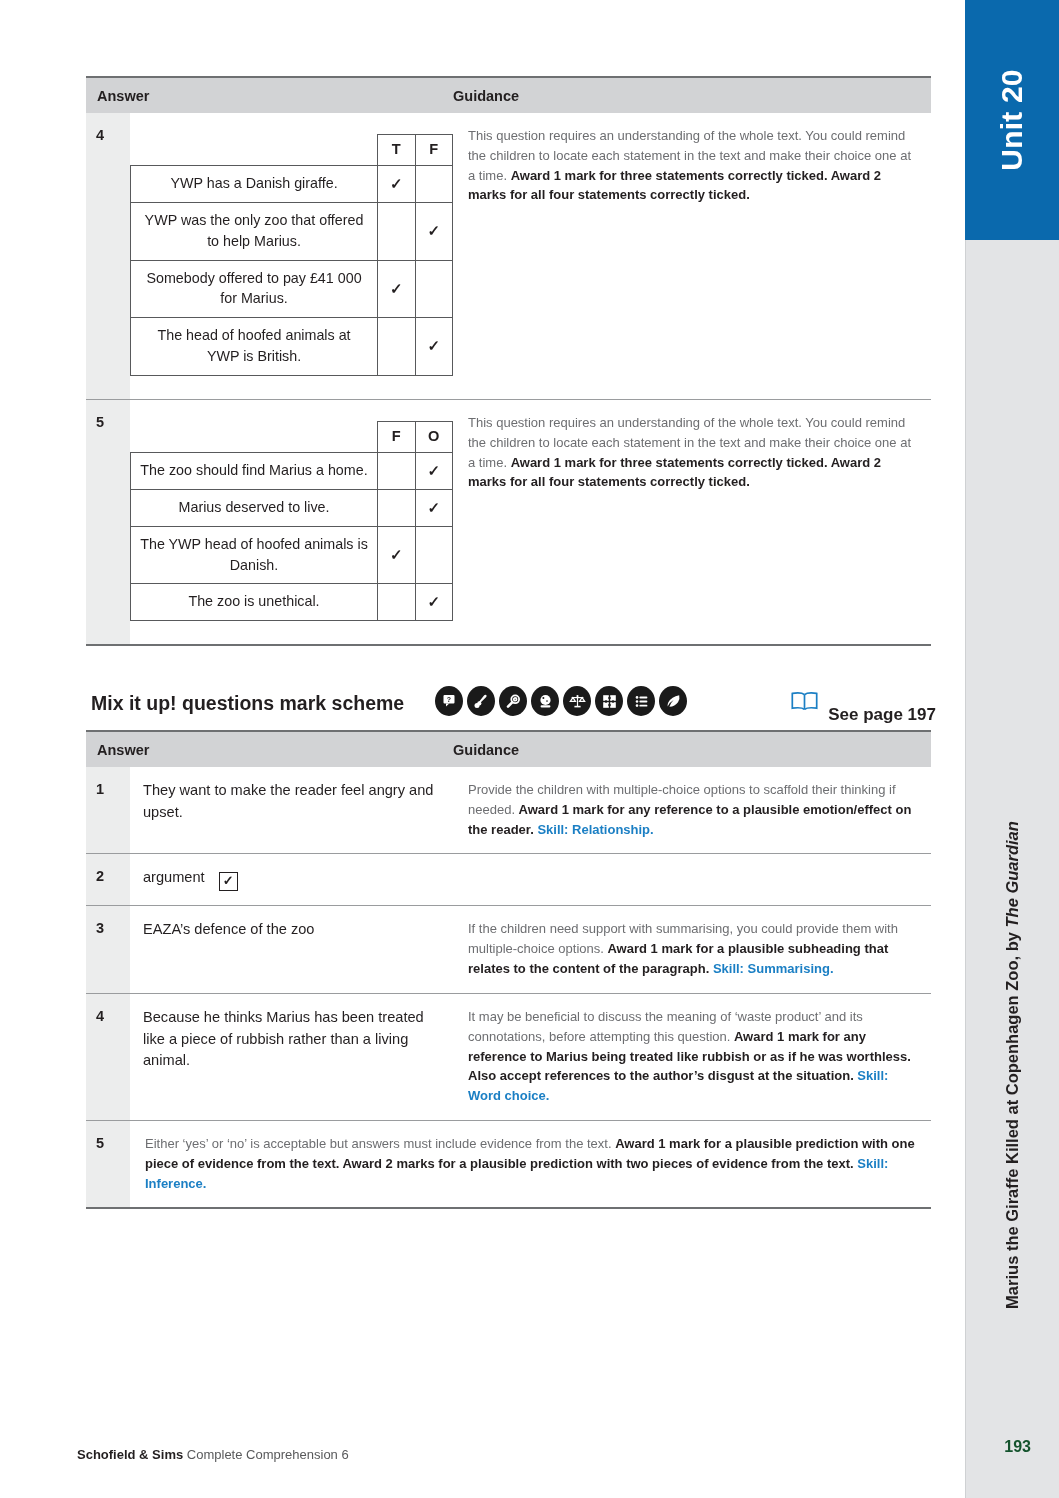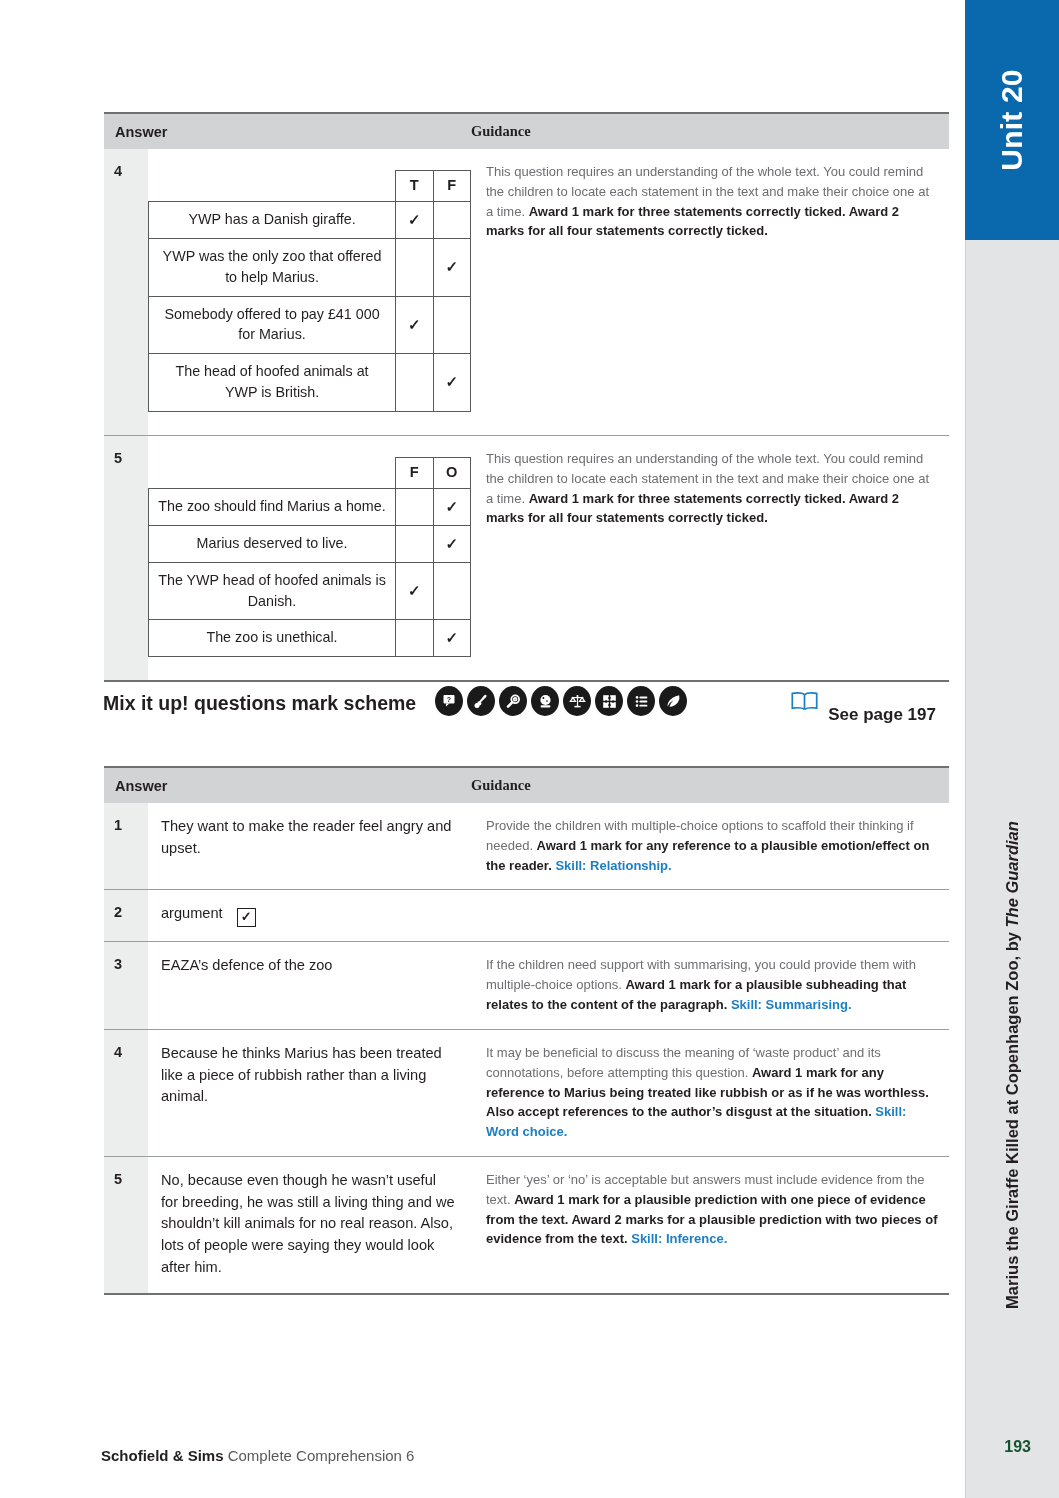--- a/index.html
+++ b/index.html
@@ -48,34 +48,33 @@
   }
   #rail-divider{
     position:absolute;left:0;top:0;width:1px;height:1498px;background:#cfd1d3;
   }
   
   #content{
     position:absolute;left:0;top:0;width:965px;height:1498px;
   }
   .tbl{
     position:absolute;
-    left:104px;
+    left:86px;
     width:845px;
-    margin-top:36px;
   }
   .tbl-topline{height:2px;background:#6e7072;}
   .tbl-head{
     background:#d2d3d5;
     height:35px;
     display:flex;
     align-items:center;
   }
   .tbl-head .h-answer{width:367px;padding-left:11px;box-sizing:border-box;
     font-size:14.5px;font-weight:bold;color:#231f20;}
-  .tbl-head .h-guidance{font-size:14.5px;font-weight:bold;color:#231f20;font-family:Liberation Serif, serif;}
+  .tbl-head .h-guidance{font-size:14.5px;font-weight:bold;color:#231f20;}
   .row{
     display:flex;
     border-bottom:1px solid #9a9c9e;
     background:#ffffff;
   }
   .row.lastrow{border-bottom:2px solid #6e7072;}
   .num{
     width:44px;
     flex:0 0 44px;
     background:#eceded;
@@ -130,21 +129,21 @@
     font-size:14.6px;
     font-weight:bold;
     height:30px;
     padding:0;
   }
   
   #mix-heading{
     position:absolute;left:91px;top:688px;width:845px;height:30px;
   }
   #mix-title{
-    position:absolute;left:12px;top:0;
+    position:absolute;left:0;top:0;
     font-size:19.5px;font-weight:bold;color:#231f20;line-height:30px;
   }
   #skill-icons{
     position:absolute;left:344px;top:-2px;
     display:flex;gap:4px;align-items:center;
   }
   .skill-icon{
     width:28px;height:30px;border-radius:50%;
     background:#1a1a1a;
     display:flex;align-items:center;justify-content:center;
@@ -165,22 +164,22 @@
     text-align:center;
     line-height:15px;
     font-size:13px;
     font-weight:bold;
     vertical-align:-3px;
     margin-left:14px;
     color:#231f20;
   }
   
   #footer{
-    position:absolute;left:101px;top:1447px;
-    font-size:15px;color:#58595b;
+    position:absolute;left:77px;top:1447px;
+    font-size:13px;color:#58595b;
   }
   #footer b{color:#231f20;font-weight:bold;}
 </style>
 </head>
 <body>
 
 <div id="content">
 
   <div class="tbl" id="table-one" style="top:76px;">
     <div class="tbl-topline"></div>
@@ -407,21 +406,20 @@
     <div class="row">
       <div class="num">4</div>
       <div class="ans">Because he thinks Marius has been treated like a piece of rubbish rather than a living animal.</div>
       <div class="guid">
         <span>It may be beneficial to discuss the meaning of ‘waste product’ and its connotations, before attempting this question. </span><b>Award 1 mark for any reference to Marius being treated like rubbish or as if he was worthless. Also accept references to the author’s disgust at the situation. </b><span class="skill">Skill: Word choice.</span>
       </div>
     </div>
 
     <div class="row lastrow">
       <div class="num">5</div>
-      <div class="ans">No, because even though he wasn’t useful for breeding, he was still a living thing and we shouldn’t kill animals for no real reason. Also, lots of people were saying they would look after him.</div>
       <div class="guid">
         <span>Either ‘yes’ or ‘no’ is acceptable but answers must include evidence from the text. </span><b>Award 1 mark for a plausible prediction with one piece of evidence from the text. Award 2 marks for a plausible prediction with two pieces of evidence from the text. </b><span class="skill">Skill: Inference.</span>
       </div>
     </div>
   </div>
 
   <div id="footer">
     <b>Schofield &amp; Sims</b><span> Complete Comprehension 6</span>
   </div>
 

